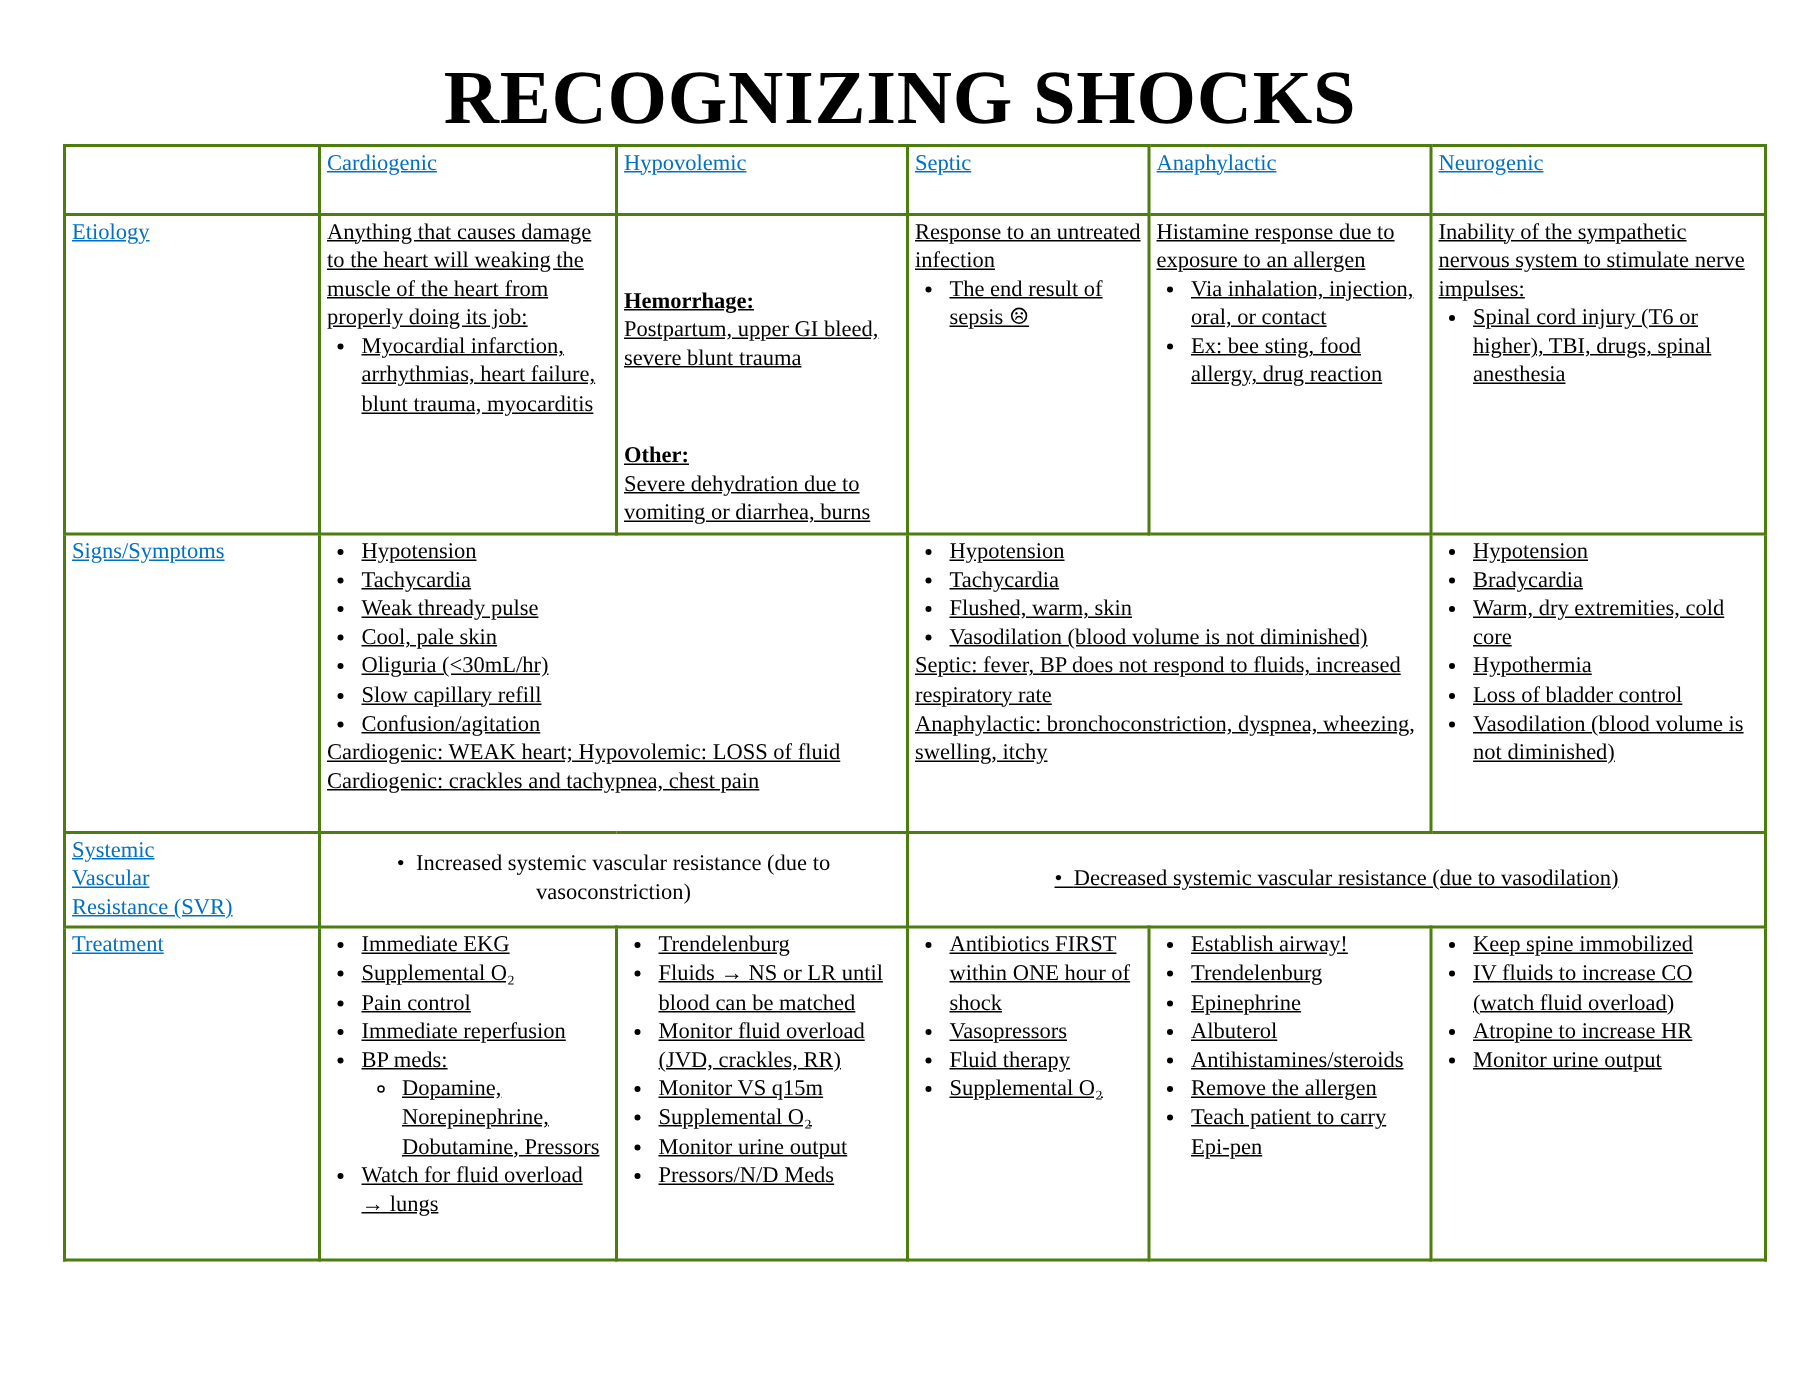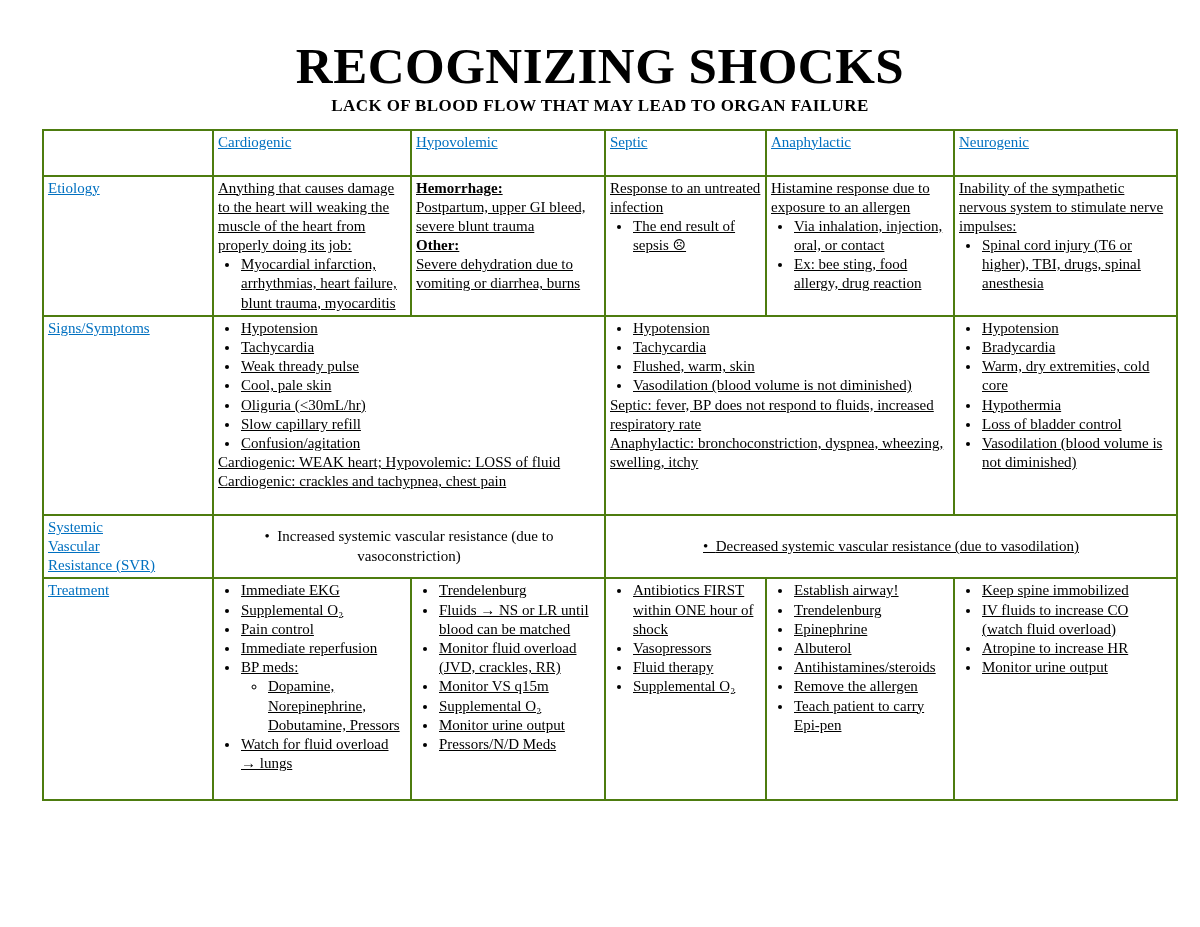--- a/index.html
+++ b/index.html
@@ -32,38 +32,37 @@
   tr.r-treat{height:222px;}
   th.colhead{
     text-align:center;vertical-align:middle;
     font-weight:bold;font-size:19px;color:var(--accent);
   }
   td.rowlabel{
     text-align:center;vertical-align:middle;
     font-weight:bold;font-size:16.5px;color:var(--accent);line-height:1.25;
   }
   td.cell p{margin:0;}
-  td.cell .b{font-weight:bold;}
+  td.cell .b{font-weight:bold;margin-top:46px;}
   ul.blt{margin:0;padding:0 0 0 22px;list-style-type:disc;}
   ul.blt li{padding-left:1px;}
   ul.sub{margin:0;padding:0 0 0 26px;list-style-type:circle;}
   .center-cell{text-align:center !important;vertical-align:middle !important;}
   .bullet-inline::before{content:"\2022\00A0\00A0";}
   .note{margin:0;}
   .gap-top{margin-top:19px;}
   .svr-wrap{display:inline-block;max-width:360px;}
   .label-line{display:block;}
 </style>
 </head>
 <body>
 
 <div>
 
   <h1 class="page-title">RECOGNIZING SHOCKS</h1>
-  <h2 class="page-subtitle">LACK OF BLOOD FLOW THAT MAY LEAD TO ORGAN FAILURE</h2>
 
   <table class="shock">
     <colgroup>
       <col style="width:170px">
         <col style="width:198px">
         <col style="width:194px">
       <col style="width:161px">
         <col style="width:188px">
         <col style="width:223px">
     </colgroup>

